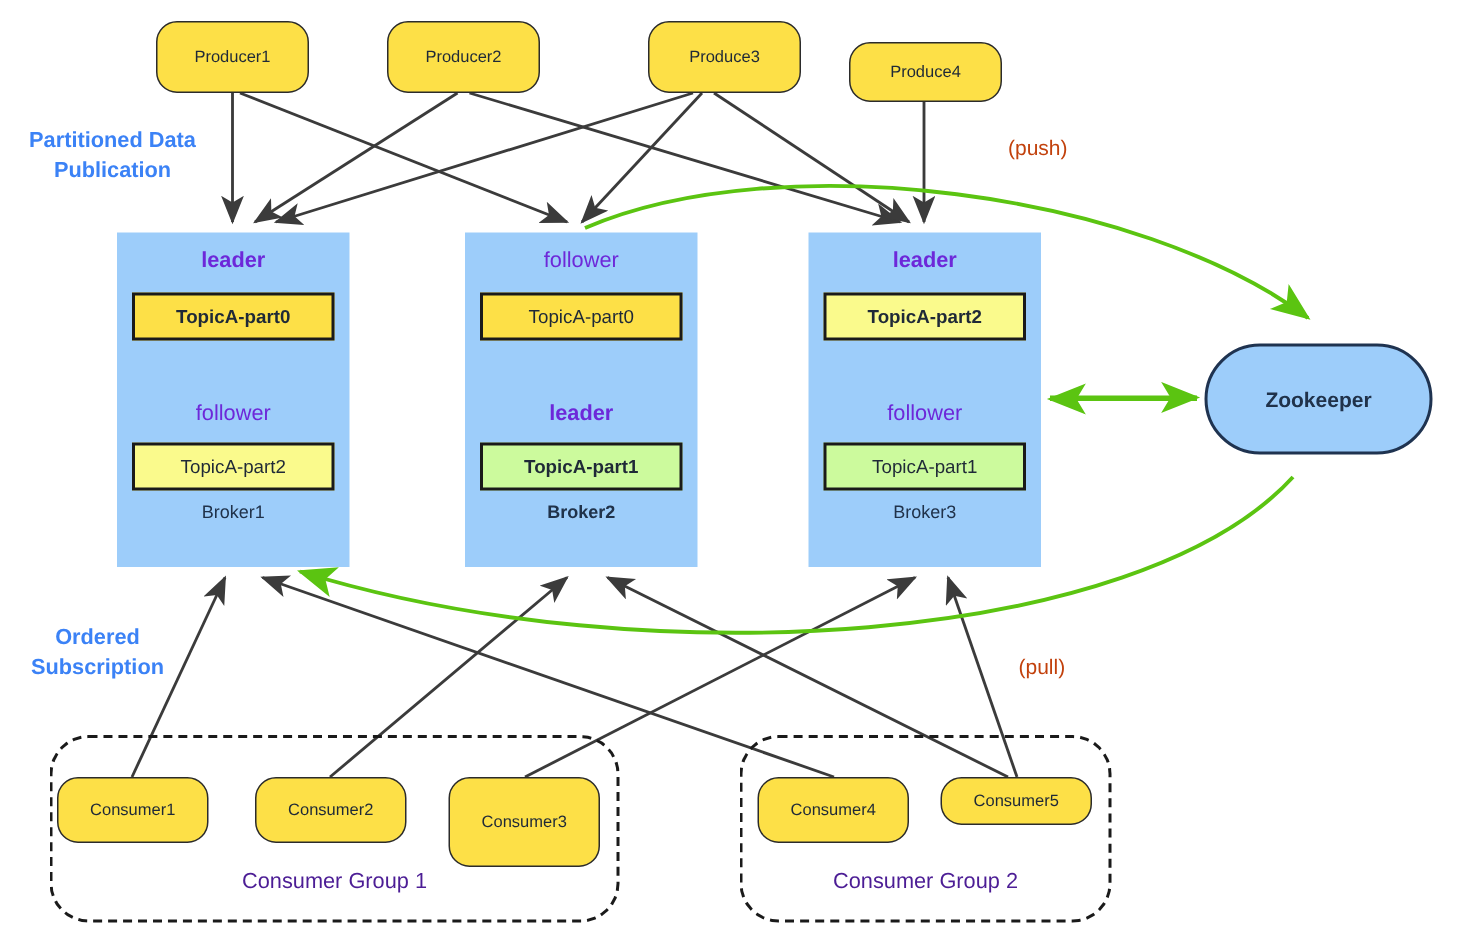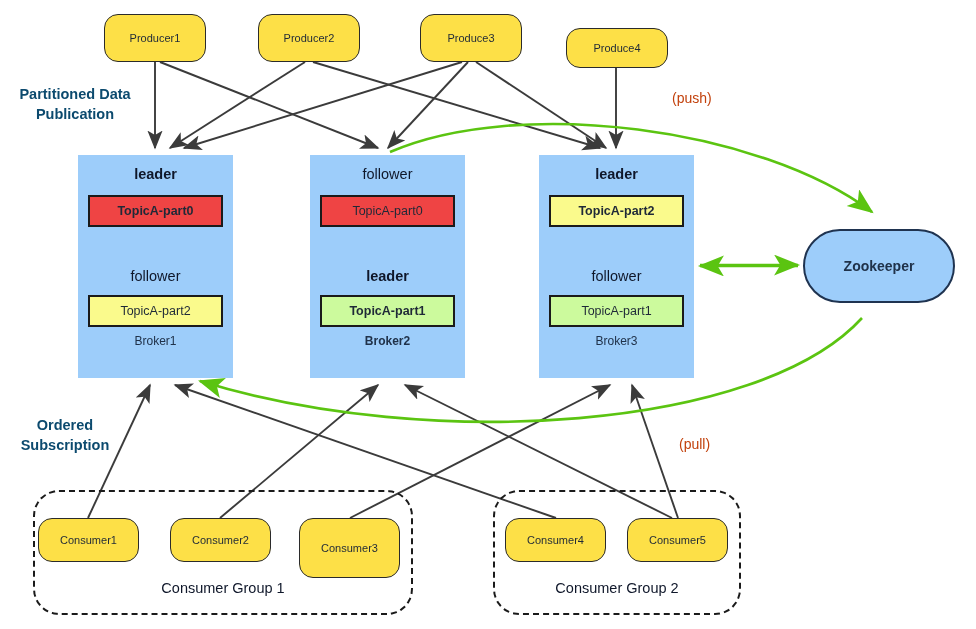--- a/index.html
+++ b/index.html
@@ -11,43 +11,43 @@
   .node{position:absolute;box-sizing:border-box;display:flex;align-items:center;
         justify-content:center;text-align:center;}
 
   
   .cap{background:#fde047;border:1.6px solid #2b2b2b;border-radius:14px;
        font-size:11px;color:#1f2937;}
 
   
   .broker{background:#9DCDFA;border:none;flex-direction:column;
           justify-content:flex-start;padding-top:12px;}
-  .role{font-size:14.5px;color:#0f172a;line-height:1.1;}
+  .role{font-size:14.5px;color:#6d28d9;line-height:1.1;}
   .role.bold{font-weight:bold;}
   .part{box-sizing:border-box;border:2px solid #1a1a1a;font-size:12.5px;
         color:#1f2937;display:flex;align-items:center;justify-content:center;
         width:135px;height:32px;}
   .part.bold{font-weight:bold;}
-  .pink{background:#ef4444;}
+  .pink{background:#fde047;}
   .yellow{background:#FAFA8C;}
   .green{background:#CCFA9D;}
   .brokername{font-size:12px;color:#20324a;}
 
   
   .zk{background:#9DCDFA;border:2px solid #1f3350;border-radius:42px;
       font-weight:bold;font-size:14px;color:#20324a;}
 
   
   .group{position:absolute;box-sizing:border-box;border:2.4px dashed #1a1a1a;
          border-radius:26px;background:transparent;}
-  .grouplabel{position:absolute;font-size:14.5px;color:#0f172a;text-align:center;}
+  .grouplabel{position:absolute;font-size:14.5px;color:#4c1d95;text-align:center;}
 
   
   .txt{position:absolute;font-size:14px;color:#c2410c;}
-  .txt.hdr{font-weight:bold;font-size:14.5px;color:#0c4a6e;text-align:center;
+  .txt.hdr{font-weight:bold;font-size:14.5px;color:#3b82f6;text-align:center;
            line-height:1.35;}
 </style>
 </head>
 <body>
 
 <div id="stage">
 
   <svg id="wires" viewBox="0 0 976 629" xmlns="http://www.w3.org/2000/svg">
     <defs>
       <marker id="ahB" markerWidth="11" markerHeight="11" refX="9.2" refY="4" orient="auto" markerUnits="strokeWidth">
@@ -88,21 +88,21 @@
       <path d="M862,318 C760,430 430,452 200,381" marker-end="url(#ahGs)"></path>
     </g>
   </svg>
 
   <div class="node cap" style="left:104px;top:14px;width:102px;height:48px;">
     <span>Producer1</span>
   </div>
   <div class="node cap" style="left:258px;top:14px;width:102px;height:48px;">
     <span>Producer2</span>
   </div>
-  <div class="node cap" style="left:420px;top:14px;width:102px;height:48px;">
+  <div class="node cap" style="left:432px;top:14px;width:102px;height:48px;">
     <span>Produce3</span>
   </div>
   <div class="node cap" style="left:566px;top:28px;width:102px;height:40px;justify-content:center;">
     <span>Produce4</span>
   </div>
 
   <div class="node broker" style="left:78px;top:155px;width:155px;height:223px;">
     <div class="role bold">leader</div>
     <div class="part pink bold" style="margin-top:12px;">TopicA-part0</div>
     <div class="role" style="margin-top:42px;">follower</div>
@@ -141,21 +141,21 @@
   </div>
   <div class="node cap" style="left:170px;top:518px;width:101px;height:44px;">
     <span>Consumer2</span>
   </div>
   <div class="node cap" style="left:299px;top:518px;width:101px;height:60px;">
     <span>Consumer3</span>
   </div>
   <div class="node cap" style="left:505px;top:518px;width:101px;height:44px;">
     <span>Consumer4</span>
   </div>
-  <div class="node cap" style="left:627px;top:518px;width:101px;height:44px;">
+  <div class="node cap" style="left:627px;top:518px;width:101px;height:32px;">
     <span>Consumer5</span>
   </div>
 
   <div class="txt hdr" style="left:0px;top:85px;width:150px;white-space:pre-line;">Partitioned Data
 Publication</div>
 
   <div class="txt hdr" style="left:0px;top:416px;width:130px;white-space:pre-line;">Ordered
 Subscription</div>
 
   <div class="txt" style="left:672px;top:90px;">(push)</div>

